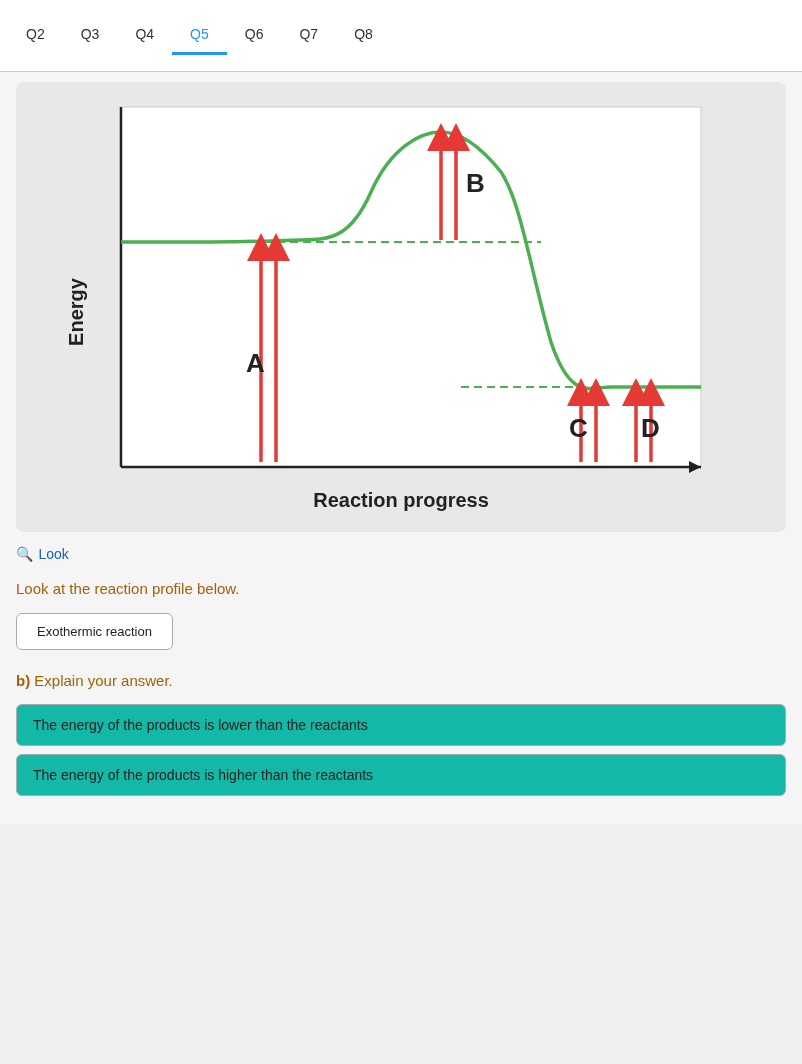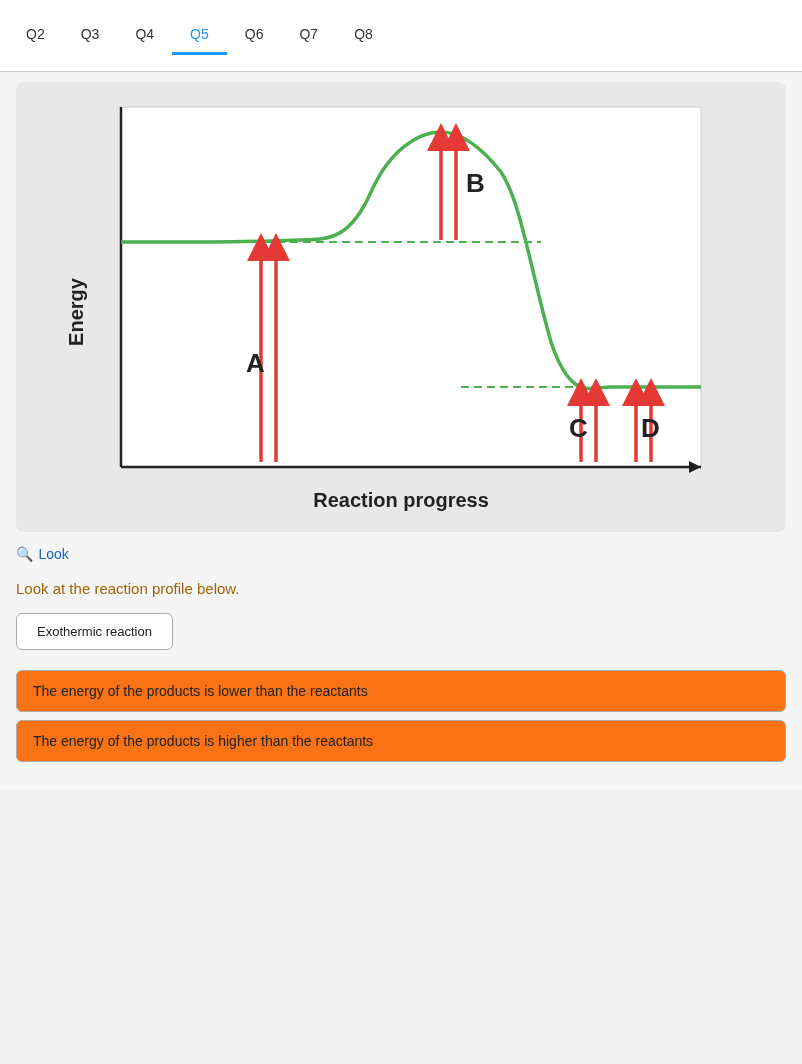--- a/index.html
+++ b/index.html
@@ -79,21 +79,21 @@
       border: 1.5px solid #aaa;
       background: #fff;
       border-radius: 6px;
       padding: 10px 20px;
       font-size: 13px;
       cursor: pointer;
       color: #222;
     }
 
     .explain-option {
-      background: #f97316;
+      background: #14b8a6;
       border: 1.5px solid #aaa;
       border-radius: 6px;
       padding: 12px 16px;
       font-size: 14px;
       color: #222;
       margin-bottom: 8px;
       cursor: pointer;
     }
 
     
@@ -194,20 +194,25 @@
   </div>
 
   
 
   
   <div class="answer-buttons">
     <button class="answer-btn">Exothermic reaction</button>
   </div>
 
   
+  <div class="question-text">
+    <span class="question-label">b)</span>
+    <span> </span>
+    <span>Explain your answer.</span>
+  </div>
 
   
   <div>
     <div class="explain-option">The energy of the products is lower than the reactants</div>
     <div class="explain-option">The energy of the products is higher than the reactants</div>
   </div>
 
 </div>
 
 </body></html>

